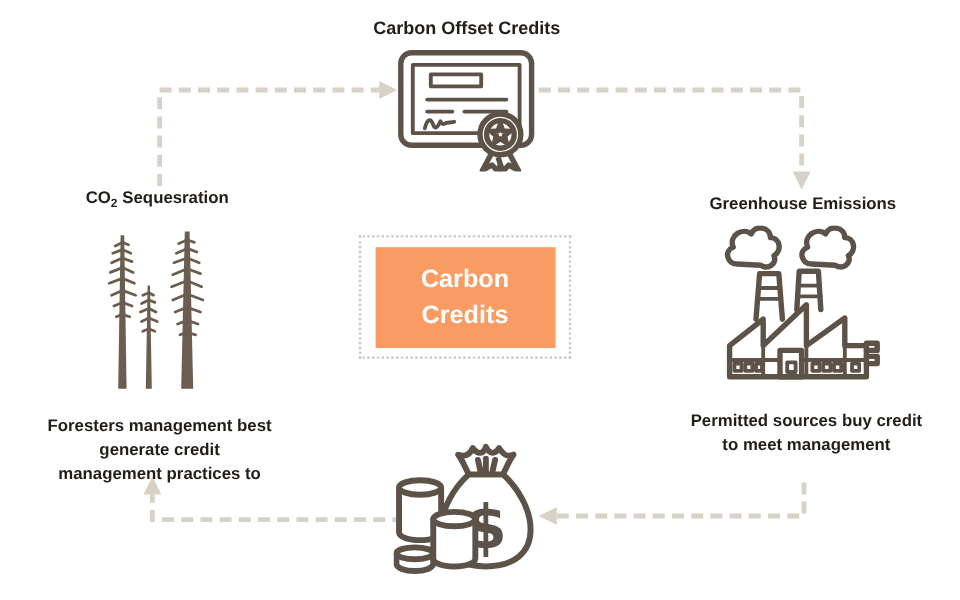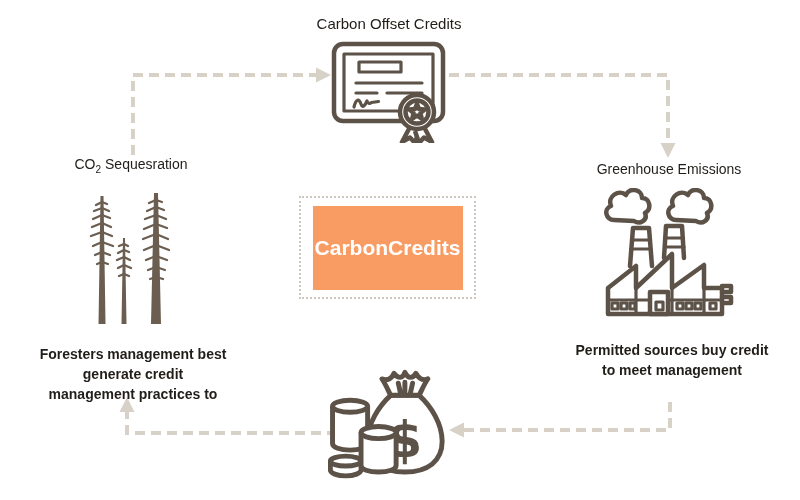--- a/index.html
+++ b/index.html
@@ -7,31 +7,31 @@
     --center-text:#ffffff; --dotted-border:#cdc7c0; --icon-stroke:#5d5248;
     --tree-fill:#6b5d50; --connector:#d8d1c7;
   }
   html,body{margin:0;padding:0;}
   body{background:var(--background);font-family:"Liberation Sans",sans-serif;}
   .canvas{position:relative;width:800px;height:500px;background:var(--background);overflow:hidden;}
   .canvas svg{position:absolute;}
   .connectors{left:0;top:0;}
   .dash{stroke:var(--connector);stroke-width:4;fill:none;stroke-dasharray:10 6;stroke-linecap:butt;}
   .ah{fill:var(--connector);stroke:none;}
-  .label{position:absolute;transform:translateX(-50%);color:var(--text);font-weight:400;
+  .label{position:absolute;transform:translateX(-50%);color:var(--text);font-weight:700;
          font-size:14px;white-space:nowrap;}
   .para{position:absolute;transform:translateX(-50%);color:var(--text);font-weight:700;
         font-size:14px;line-height:20px;text-align:center;white-space:nowrap;}
   .label sub{font-size:10px;}
   .co2-rest{padding-left:4px;margin-top:40px;}
   .center-wrap{position:absolute;left:299px;top:196px;width:177px;height:103px;
         border:2px dotted var(--dotted-border);box-sizing:border-box;
         display:flex;align-items:center;justify-content:center;}
   .center-box{width:150px;height:84px;background:var(--accent-orange);
-        display:flex;flex-direction:row;align-items:center;justify-content:center;}
+        display:flex;flex-direction:column;align-items:center;justify-content:center;}
   .center-box div{color:var(--center-text);font-weight:700;font-size:21px;line-height:30px;}
   .st{stroke:var(--icon-stroke);fill:none;stroke-width:4.5;stroke-linejoin:round;stroke-linecap:round;}
   .stf{stroke:var(--icon-stroke);fill:var(--background);stroke-width:4.5;stroke-linejoin:round;}
   .thin{stroke-width:3.2;}
   .tree{fill:var(--tree-fill);}
   .treeb{stroke:var(--tree-fill);stroke-width:2.3;fill:none;stroke-linecap:round;}
   .dollar{fill:var(--icon-stroke);font-weight:700;font-size:46px;font-family:"DejaVu Sans",sans-serif;}
 </style>
 </head>
 <body>

